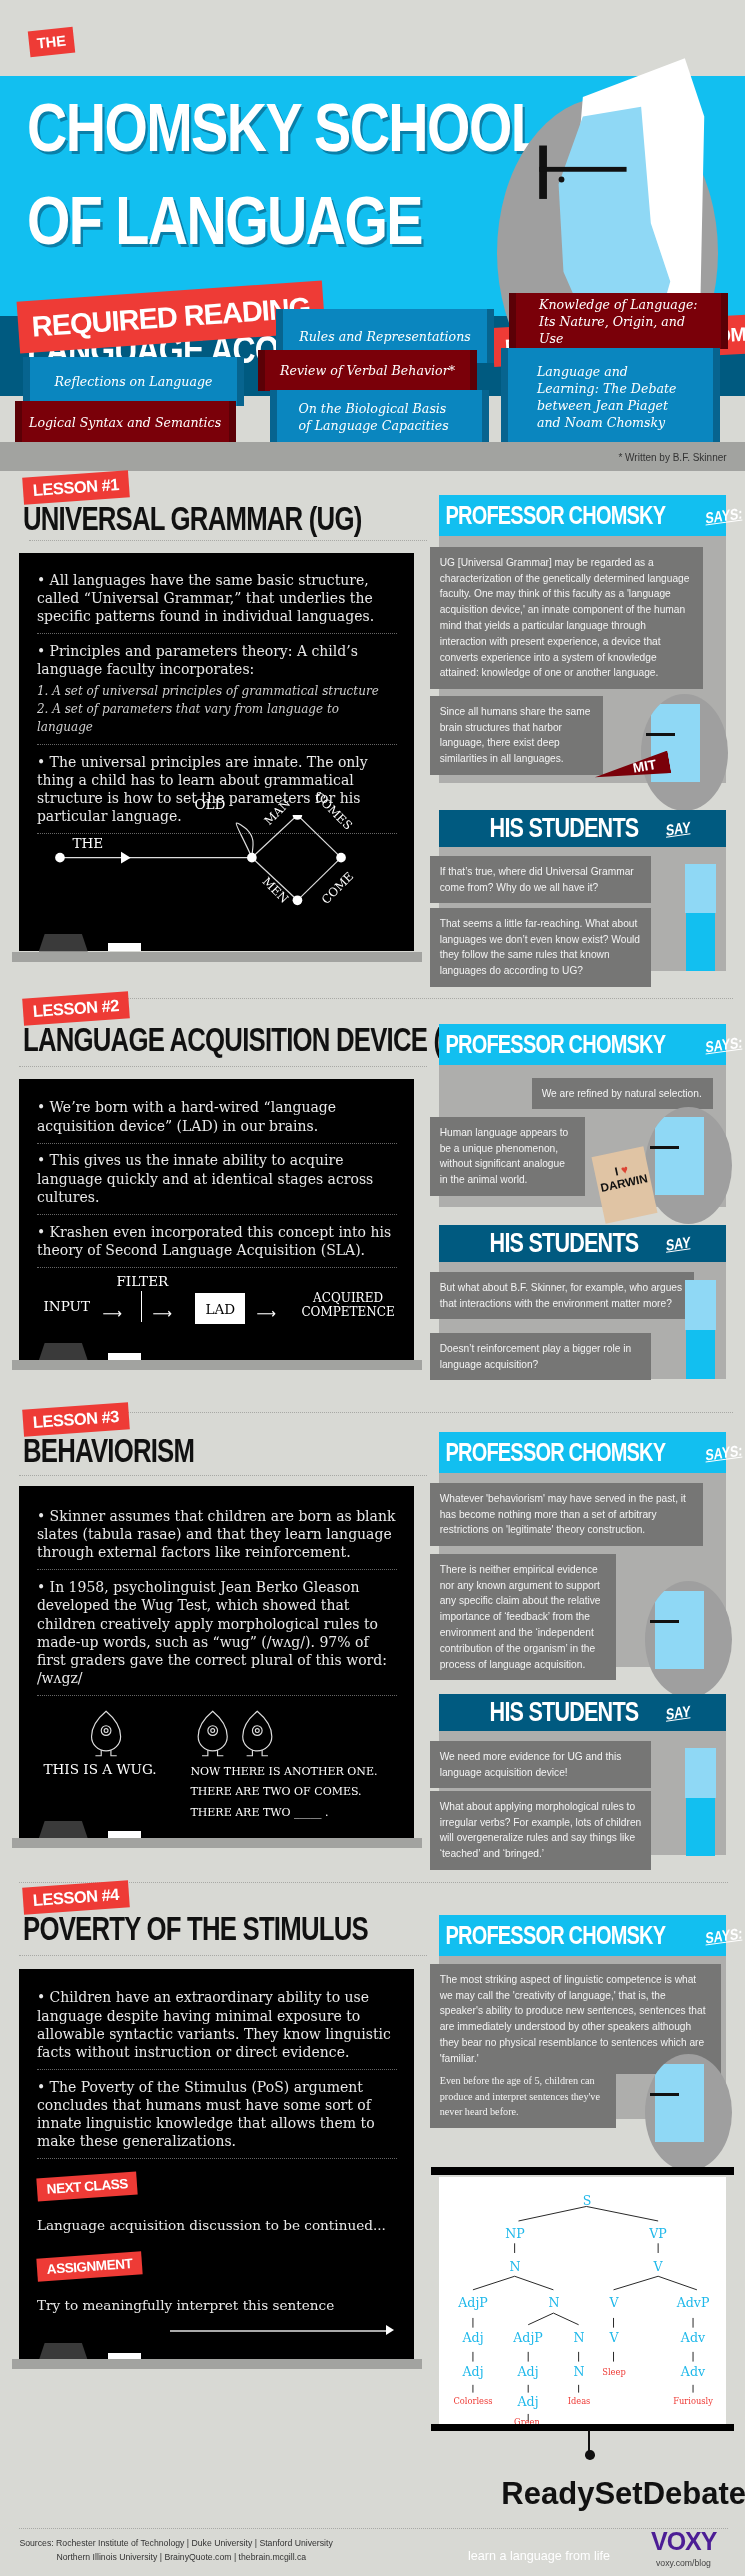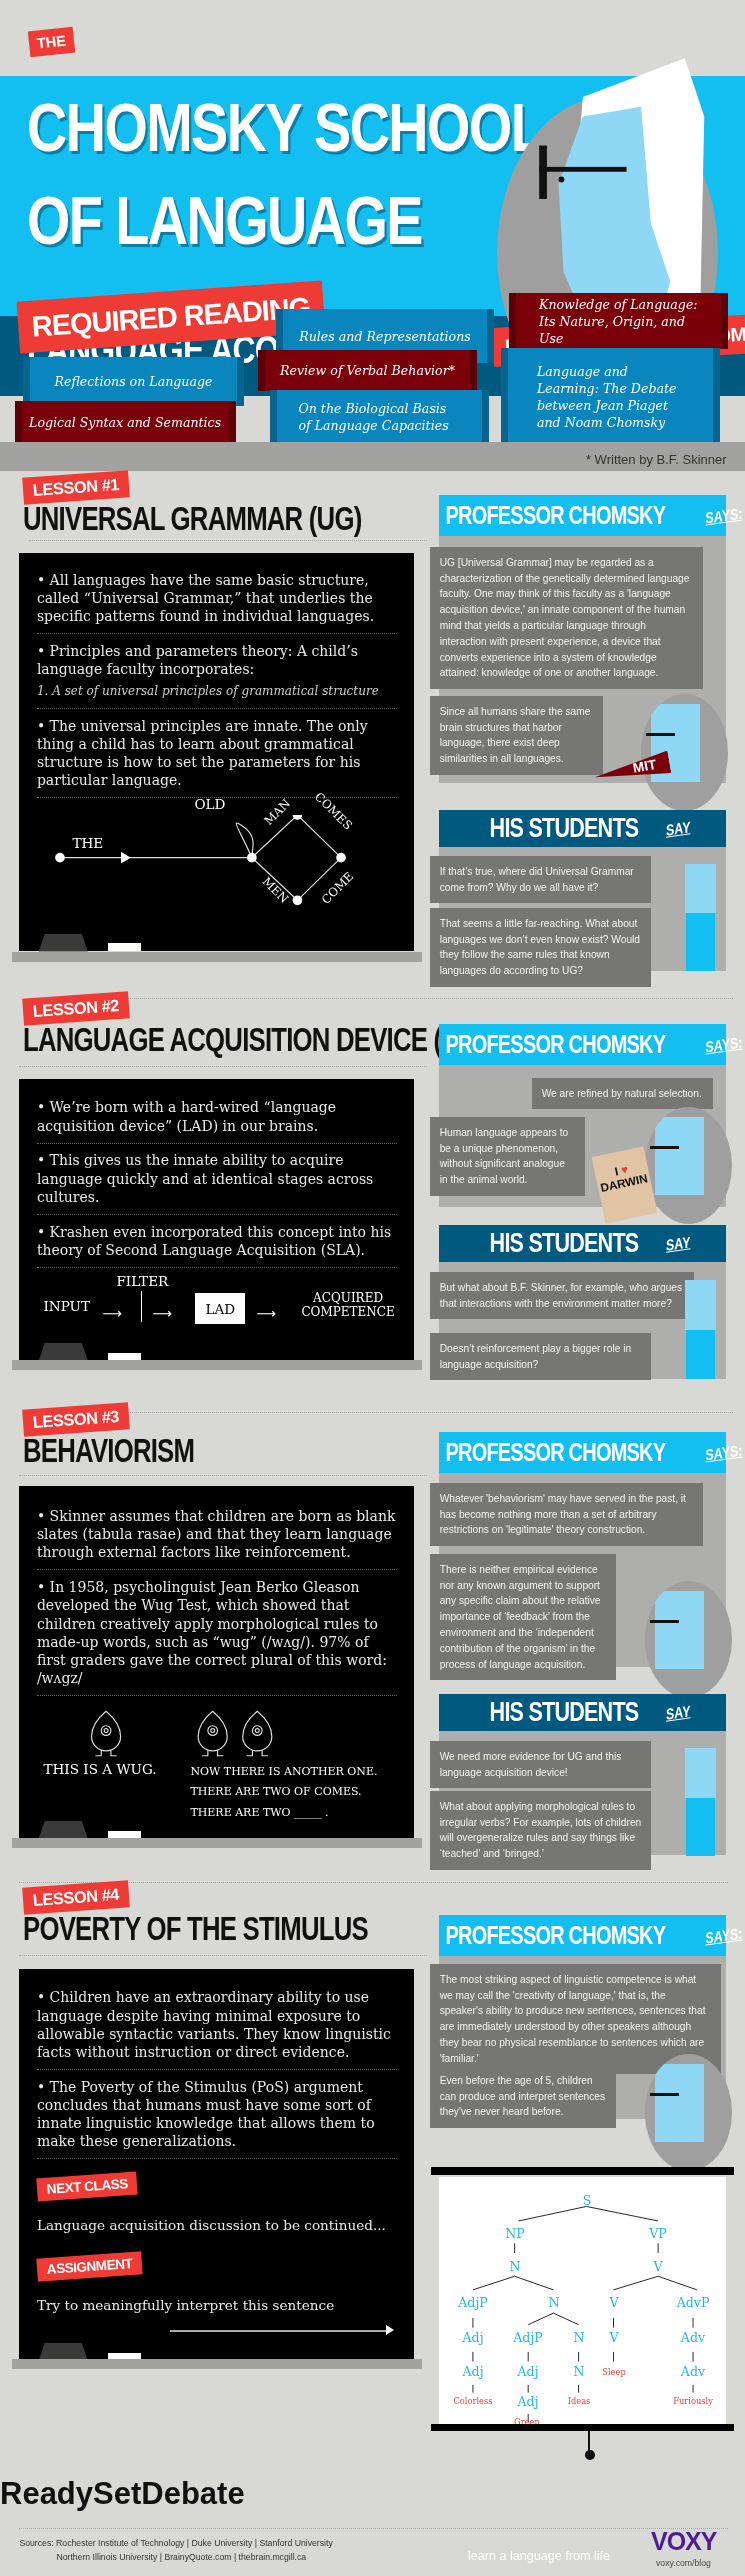--- a/index.html
+++ b/index.html
@@ -15,21 +15,21 @@
   .subtitle { left: 27px; top: 328px; color: #fff; font-weight: bold; font-size: 39px; transform: scaleX(0.82); transform-origin: left top; letter-spacing: -1px; }
   .prof-circle { left: 497px; top: 97px; width: 221px; height: 311px; border-radius: 50%; background: #9f9f9f; }
   .prof-name { left: 493px; top: 320px; background: #ee3b36; color: #fff; font-weight: bold; font-size: 19.4px; padding: 7.8px 11.7px; transform: rotate(-3deg); white-space: nowrap; letter-spacing: -0.5px; }
 
   
   .req-tag { left: 17.5px; top: 291px; background: #ee3b36; color: #fff; font-weight: bold; font-size: 29px; padding: 9.7px 13.6px; transform: rotate(-4deg); letter-spacing: -1px; }
   .book { display: flex; align-items: center; justify-content: center; text-align: left; color: #fff; font-family: "DejaVu Serif", serif; font-style: italic; font-size: 12.6px; line-height: 1.35; border-left: 7.8px solid rgba(0,0,0,0.25); border-right: 7.8px solid rgba(0,0,0,0.25); }
   .book.blue { background: #0a86bf; }
   .book.red { background: #7a0009; }
   .shelf { left: 0; top: 442px; width: 746px; height: 29px; background: #a2a3a0; }
-  .footnote { right: 19.4px; top: 452px; font-size: 13px; color: #333; }
+  .footnote { right: 19.4px; top: 452px; font-size: 10px; color: #333; }
 
   
   .lesson-tag { background: #ee3b36; color: #fff; font-weight: bold; font-size: 16.5px; padding: 3.9px 9.7px; transform: rotate(-4deg); letter-spacing: -0.5px; }
   .lesson-title { left: 23px; font-weight: bold; font-size: 33px; color: #111; transform: scaleX(0.78); transform-origin: left top; white-space: nowrap; letter-spacing: -1px; }
   .dots { border-top: 1.9px dotted #a8a9a5; }
   .board { background: #000; left: 19.4px; width: 395px; }
   .board-ledge { left: 11.7px; width: 410px; height: 9.7px; background: #a2a3a0; }
   .eraser { width: 49px; height: 17.5px; background: #3a3a3a; clip-path: polygon(12% 0, 88% 0, 100% 100%, 0 100%); }
   .chalk { width: 33px; height: 7.8px; background: #fff; }
   .bp { color: #e8e8e8; font-family: "DejaVu Serif", serif; font-size: 14px; line-height: 1.3; padding: 0 17.5px; }
@@ -49,21 +49,21 @@
   .hand-top { width: 31px; background: #8fd8f5; }
   .mini-prof { width: 87px; height: 117px; border-radius: 50%; background: #9f9f9f; overflow: hidden; }
 
   
   .tree-board { left: 439px; top: 2177px; width: 287px; height: 247px; background: #fff; }
   .tree-bar-top { left: 431px; top: 2167px; width: 303px; height: 7.8px; background: #000; }
   .tree-bar-bot { left: 431px; top: 2424px; width: 303px; height: 6.8px; background: #000; }
   .tn { position: absolute; color: #1fb8ea; font-family: "DejaVu Serif", serif; font-size: 12.6px; transform: translateX(-50%); white-space: nowrap; }
   .tw { position: absolute; color: #ee3b36; font-family: "DejaVu Serif", serif; font-size: 8.3px; transform: translateX(-50%); white-space: nowrap; }
 
-  .footer-brand { left: 0; width: 746px; top: 2476px; text-align: left; font-size: 31px; font-weight: bold; color: #111; }
+  .footer-brand { left: 0; width: 746px; top: 2476px; text-align: right; font-size: 31px; font-weight: bold; color: #111; }
   .sources { font-size: 8.7px; color: #333; line-height: 1.6; }
 </style>
 </head>
 <body>
 
 <div class="abs hdr-band"></div>
 <div class="abs hdr-dark"></div>
 <div class="abs the-tag">THE</div>
 <div class="abs title" style="top:93px;">CHOMSKY SCHOOL</div>
 <div class="abs title" style="top:186px;">OF LANGUAGE</div>
@@ -109,20 +109,21 @@
 <div class="abs dots" style="left:29px;top:540px;width:398px;"></div>
 <div class="abs lesson-tag" style="left:23px;top:474px;">LESSON #1</div>
 <div class="abs lesson-title" style="top:500px;">UNIVERSAL GRAMMAR (UG)</div>
 
 <div class="abs board" style="top:553px;height:398px;">
   <div style="padding-top:17.5px;">
     <div class="bp">• All languages have the same basic structure, called “Universal Grammar,” that underlies the specific patterns found in individual languages.</div>
     <div class="bp-dots"></div>
     <div class="bp">• Principles and parameters theory: A child’s language faculty incorporates:</div>
     <div class="italic-list">1. A set of universal principles of grammatical structure</div>
+    <div class="italic-list" style="padding-top:0">2. A set of parameters that vary from language to language</div>
     <div class="bp-dots"></div>
     <div class="bp">• The universal principles are innate. The only thing a child has to learn about grammatical structure is how to set the parameters for his particular language.</div>
     <div class="bp-dots"></div>
   </div>
   <svg class="abs" style="left:0;top:262px;" width="395" height="126" viewBox="0 0 407 130">
     <g stroke="#ddd" stroke-width="1.2" fill="none">
       <line x1="42" y1="44" x2="240" y2="44"></line>
       <path d="M240,44 C225,10 215,0 235,15 C245,25 240,35 240,44"></path>
       <line x1="240" y1="44" x2="287" y2="0"></line>
       <line x1="287" y1="0" x2="332" y2="44"></line>
@@ -310,21 +311,21 @@
   <div class="abs chalk" style="left:89px;top:384px;"></div>
 </div>
 <div class="abs board-ledge" style="top:2359px;"></div>
 
 <div class="abs says-head" style="top:1915px;">
   <span class="big">PROFESSOR CHOMSKY</span>
     <span class="small">SAYS:</span>
 </div>
 <div class="abs panel-bg" style="top:1956px;height:163px;"></div>
 <div class="abs bubble" style="left:430px;top:1964px;width:291px;">The most striking aspect of linguistic competence is what we may call the 'creativity of language,' that is, the speaker's ability to produce new sentences, sentences that are immediately understood by other speakers although they bear no physical resemblance to sentences which are 'familiar.'</div>
-<div class="abs bubble" style="left:430px;top:2065px;width:186px;">Even before the age of 5, children can produce and interpret sentences they've never heard before.</div>
+<div class="abs bubble" style="left:430px;top:2065px;width:186px;font-family:Liberation Serif, serif;">Even before the age of 5, children can produce and interpret sentences they've never heard before.</div>
 <div class="abs mini-prof" style="left:645px;top:2054px;">
   <div class="abs" style="left:9.7px;top:9.7px;width:49px;height:78px;background:#8fd8f5;"></div>
   <div class="abs" style="left:4.9px;top:39px;width:29px;height:2.9px;background:#111;"></div>
 </div>
 
 <div class="abs tree-bar-top"></div>
 <div class="abs tree-board">
   <svg class="abs" style="left:0;top:0;" width="287" height="247" viewBox="0 0 296 254">
     <g stroke="#222" stroke-width="1">
       <line x1="152" y1="30" x2="82" y2="45"></line>

